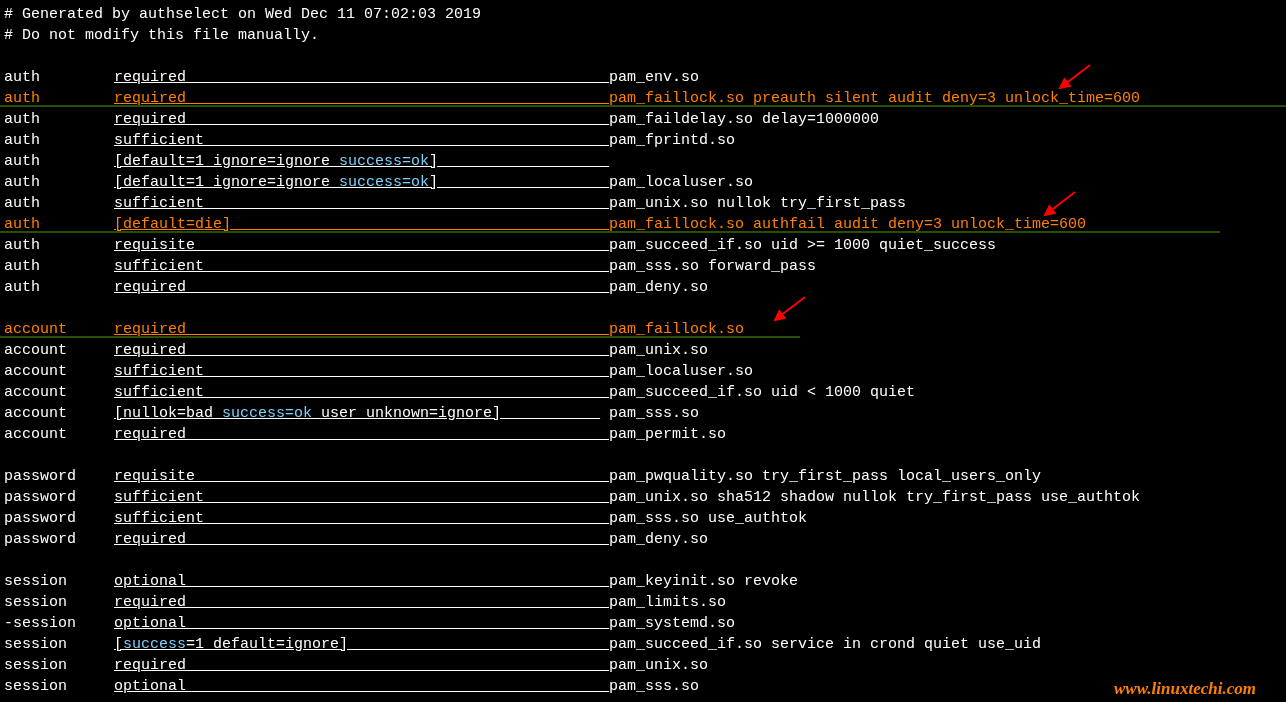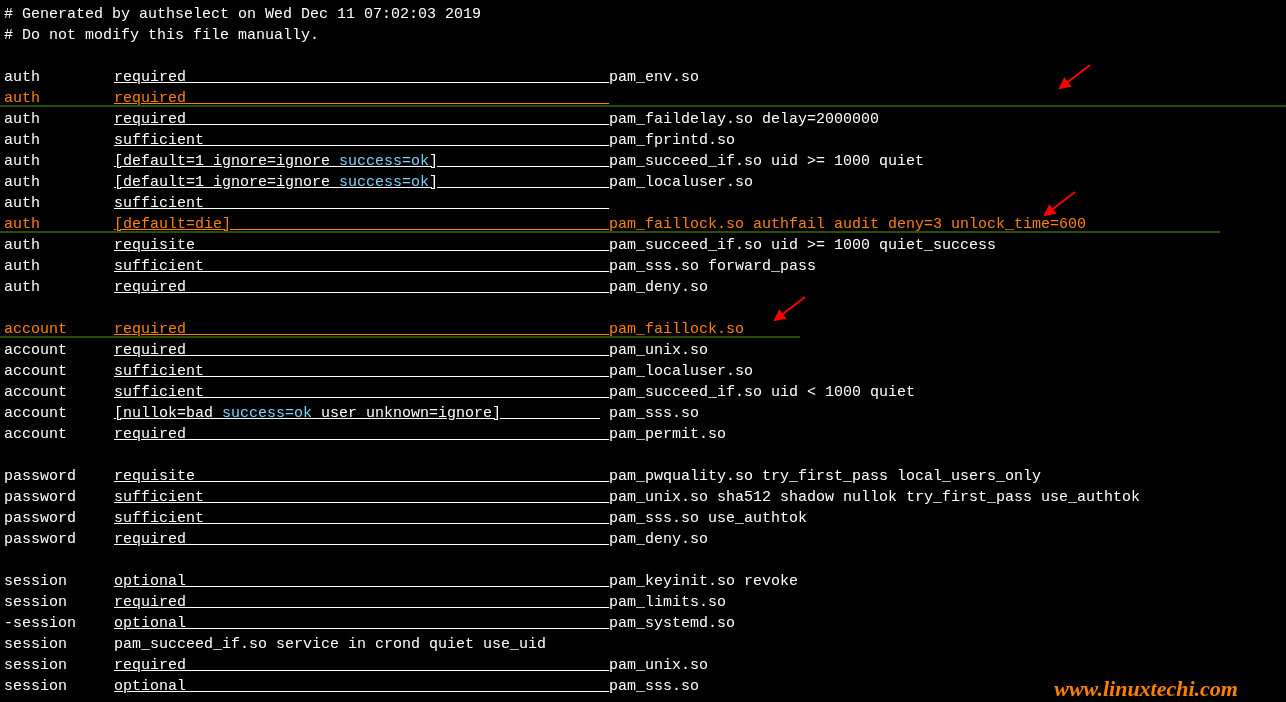--- a/index.html
+++ b/index.html
@@ -35,46 +35,46 @@
   .hl { color: #ff8000; }
 
   .arrow {
     position: absolute;
     pointer-events: none;
   }
   .arrow svg { display:block; }
 
   .watermark {
     position: absolute;
-    right: 48px;
+    right: 30px;
     bottom: 3px;
     font-family: Georgia, "Times New Roman", serif;
     font-style: italic;
     font-weight: bold;
-    font-size: 22px;
+    font-size: 17px;
     color: #ff8000;
     margin-top: 44px;
   }
 </style>
 </head>
 <body>
 
 <div class="terminal">
 
 <div class="line"><span># Generated by authselect on Wed Dec 11 07:02:03 2019</span></div>
 <div class="line"><span># Do not modify this file manually.</span></div>
 <div class="line"><span> </span></div>
 
 <div class="line"><span class="col1">auth        </span><span class="col2">required                                               </span><span class="col3">pam_env.so</span></div>
-<div class="line hl-line"><span class="col1 hl">auth        </span><span class="col2 hl">required                                               </span></div>
-<div class="line"><span class="col1">auth        </span><span class="col2">required                                               </span><span class="col3">pam_faildelay.so delay=2000000</span></div>
+<div class="line hl-line"><span class="col1 hl">auth        </span><span class="col2 hl">required                                               </span><span class="col3 hl">pam_faillock.so preauth silent audit deny=3 unlock_time=600</span></div>
+<div class="line"><span class="col1">auth        </span><span class="col2">required                                               </span><span class="col3">pam_faildelay.so delay=1000000</span></div>
 <div class="line"><span class="col1">auth        </span><span class="col2">sufficient                                             </span><span class="col3">pam_fprintd.so</span></div>
-<div class="line"><span class="col1">auth        </span><span class="col2"><span>[default=1 ignore=ignore </span><span class="green">success=ok</span><span>]                   </span></span><span class="col3">pam_succeed_if.so uid &gt;= 1000 quiet</span></div>
+<div class="line"><span class="col1">auth        </span><span class="col2"><span>[default=1 ignore=ignore </span><span class="green">success=ok</span><span>]                   </span></span></div>
 <div class="line"><span class="col1">auth        </span><span class="col2"><span>[default=1 ignore=ignore </span><span class="green">success=ok</span><span>]                   </span></span><span class="col3">pam_localuser.so</span></div>
-<div class="line"><span class="col1">auth        </span><span class="col2">sufficient                                             </span></div>
+<div class="line"><span class="col1">auth        </span><span class="col2">sufficient                                             </span><span class="col3">pam_unix.so nullok try_first_pass</span></div>
 <div class="line hl-line"><span class="col1 hl">auth        </span><span class="col2 hl">[default=die]                                          </span><span class="col3 hl">pam_faillock.so authfail audit deny=3 unlock_time=600</span></div>
 <div class="line"><span class="col1">auth        </span><span class="col2">requisite                                              </span><span class="col3">pam_succeed_if.so uid &gt;= 1000 quiet_success</span></div>
 <div class="line"><span class="col1">auth        </span><span class="col2">sufficient                                             </span><span class="col3">pam_sss.so forward_pass</span></div>
 <div class="line"><span class="col1">auth        </span><span class="col2">required                                               </span><span class="col3">pam_deny.so</span></div>
 
 <div class="line"><span> </span></div>
 
 <div class="line hl-line"><span class="col1 hl">account     </span><span class="col2 hl">required                                               </span><span class="col3 hl">pam_faillock.so</span></div>
 <div class="line"><span class="col1">account     </span><span class="col2">required                                               </span><span class="col3">pam_unix.so</span></div>
 <div class="line"><span class="col1">account     </span><span class="col2">sufficient                                             </span><span class="col3">pam_localuser.so</span></div>
@@ -87,21 +87,21 @@
 <div class="line"><span class="col1">password    </span><span class="col2">requisite                                              </span><span class="col3">pam_pwquality.so try_first_pass local_users_only</span></div>
 <div class="line"><span class="col1">password    </span><span class="col2">sufficient                                             </span><span class="col3">pam_unix.so sha512 shadow nullok try_first_pass use_authtok</span></div>
 <div class="line"><span class="col1">password    </span><span class="col2">sufficient                                             </span><span class="col3">pam_sss.so use_authtok</span></div>
 <div class="line"><span class="col1">password    </span><span class="col2">required                                               </span><span class="col3">pam_deny.so</span></div>
 
 <div class="line"><span> </span></div>
 
 <div class="line"><span class="col1">session     </span><span class="col2">optional                                               </span><span class="col3">pam_keyinit.so revoke</span></div>
 <div class="line"><span class="col1">session     </span><span class="col2">required                                               </span><span class="col3">pam_limits.so</span></div>
 <div class="line"><span class="col1">-session    </span><span class="col2">optional                                               </span><span class="col3">pam_systemd.so</span></div>
-<div class="line"><span class="col1">session     </span><span class="col3">pam_succeed_if.so service in crond quiet use_uid</span></div>
+<div class="line"><span class="col1">session     </span><span class="col2"><span>[</span><span class="green">success</span><span>=1 default=ignore]                             </span></span><span class="col3">pam_succeed_if.so service in crond quiet use_uid</span></div>
 <div class="line"><span class="col1">session     </span><span class="col2">required                                               </span><span class="col3">pam_unix.so</span></div>
 <div class="line"><span class="col1">session     </span><span class="col2">optional                                               </span><span class="col3">pam_sss.so</span></div>
 
 </div>
 
 <svg style="position:absolute;left:0;top:105px;" width="1286" height="2">
     <line x1="0" y1="1" x2="1286" y2="1" stroke="#4da000" stroke-width="1"></line>
   </svg>
 <svg style="position:absolute;left:0;top:231px;" width="1220" height="2">
     <line x1="0" y1="1" x2="1220" y2="1" stroke="#4da000" stroke-width="1"></line>

